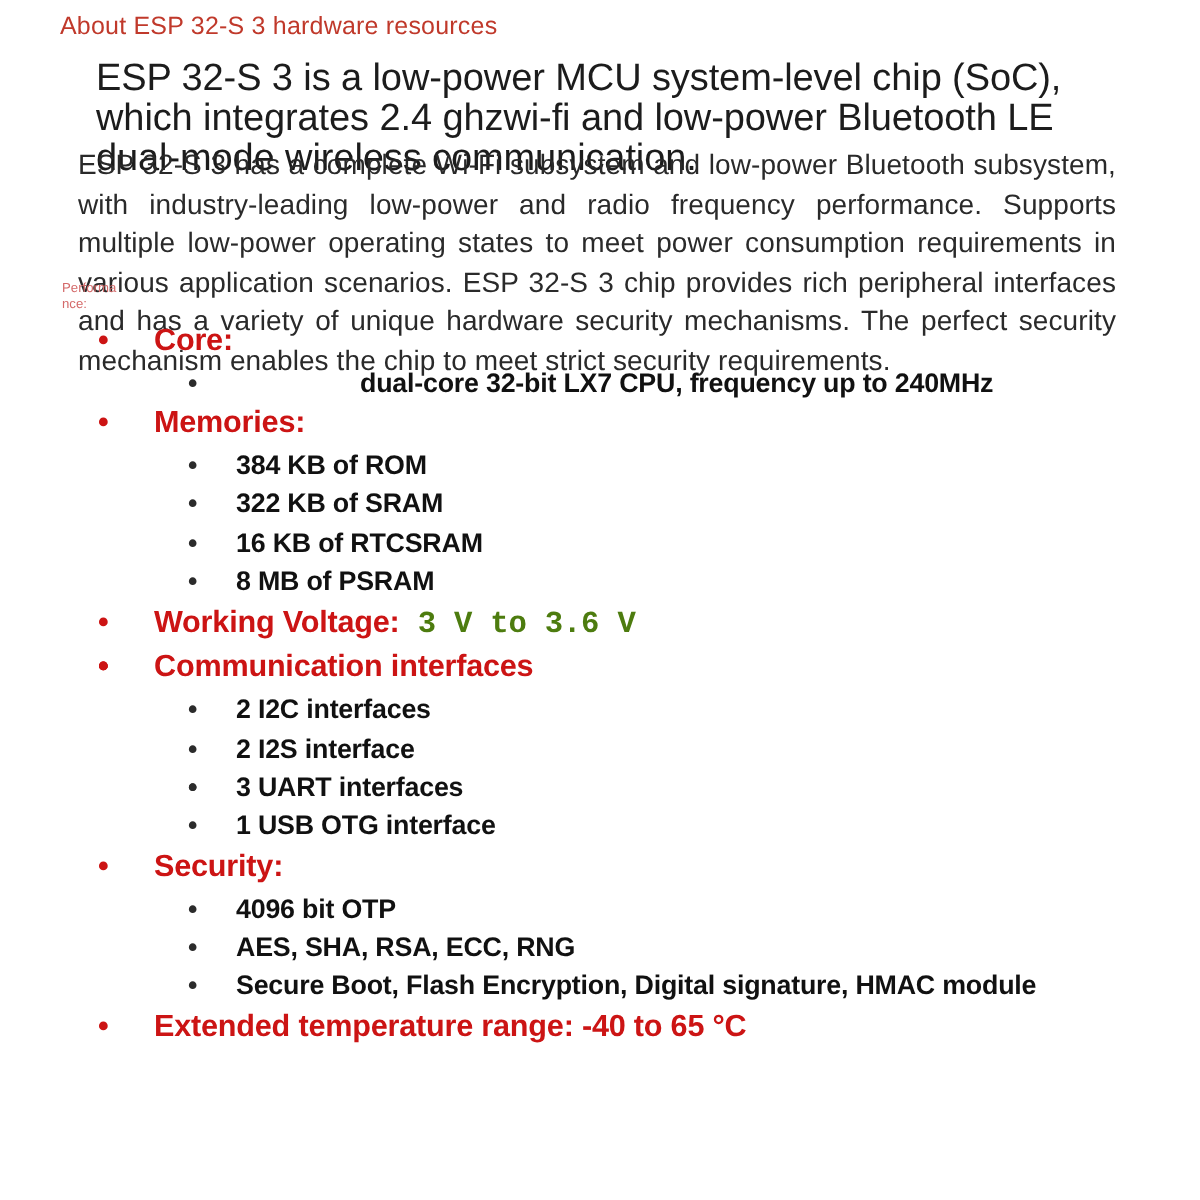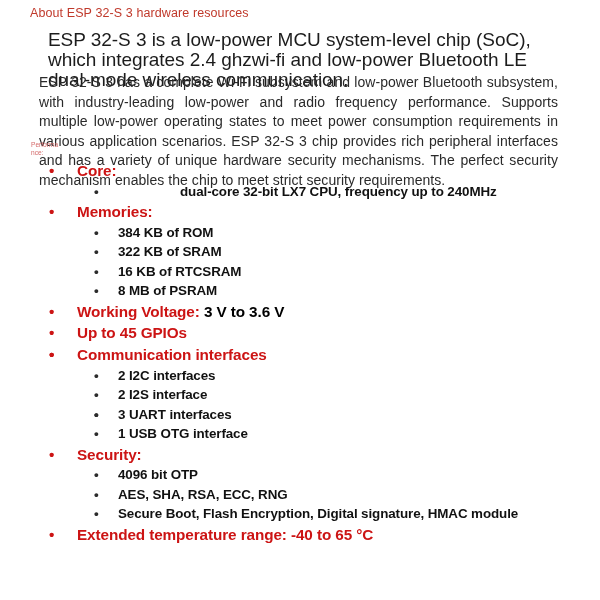--- a/index.html
+++ b/index.html
@@ -99,21 +99,22 @@
   .l1 .bullet {
     position: absolute;
     left: 49px;
     top: 0;
     width: 10px;
     font-size: 15.3px;
     line-height: 21.8px;
     color: #cc1414;
   }
   .l1 .val {
-    color: #000000;
+    color: #4d7c0f;
+    font-family: Liberation Mono, monospace;
   }
 
   
   .l2 {
     padding-left: 118px;
     font-size: 13.4px;
     line-height: 19.4px;
     color: #111111;
   }
   .l2 .bullet {
@@ -152,21 +153,21 @@
       <div class="li l2 deep">
         <span class="bullet">•</span>
         <span class="txt">dual-core 32-bit LX7 CPU, frequency up to 240MHz</span>
       </div>
       <div class="li l1"><span class="bullet">•</span><span class="txt">Memories:</span></div>
       <div class="li l2"><span class="bullet">•</span><span class="txt">384 KB of ROM</span></div>
       <div class="li l2"><span class="bullet">•</span><span class="txt">322 KB of SRAM</span></div>
       <div class="li l2"><span class="bullet">•</span><span class="txt">16 KB of RTCSRAM</span></div>
       <div class="li l2"><span class="bullet">•</span><span class="txt">8 MB of PSRAM</span></div>
       <div class="li l1"><span class="bullet">•</span><span class="txt">Working Voltage:</span><span class="val"> 3 V to 3.6 V</span></div>
-      <div class="li l1"><span class="bullet">•</span><span class="txt">Up to 45 GPIOs</span></div>
+      <div class="li l1"><span class="bullet">•</span></div>
       <div class="li l1"><span class="bullet">•</span></div>
       <div class="li l1"><span class="bullet">•</span><span class="txt">Communication interfaces</span></div>
       <div class="li l2"><span class="bullet">•</span><span class="txt">2 I2C interfaces</span></div>
       <div class="li l2"><span class="bullet">•</span><span class="txt">2 I2S interface</span></div>
       <div class="li l2"><span class="bullet">•</span></div>
       <div class="li l2"><span class="bullet">•</span><span class="txt">3 UART interfaces</span></div>
       <div class="li l2"><span class="bullet">•</span><span class="txt">1 USB OTG interface</span></div>
       <div class="li l1"><span class="bullet">•</span><span class="txt">Security:</span></div>
       <div class="li l2"><span class="bullet">•</span><span class="txt">4096 bit OTP</span></div>
       <div class="li l2"><span class="bullet">•</span><span class="txt">AES, SHA, RSA, ECC, RNG</span></div>

